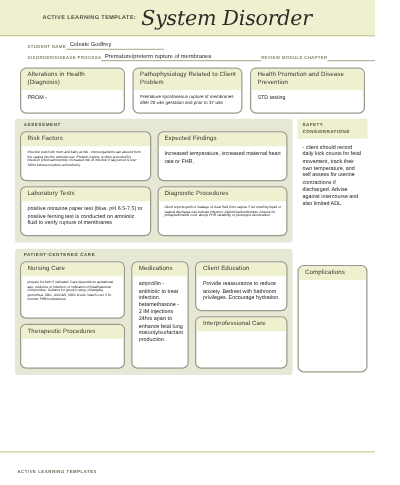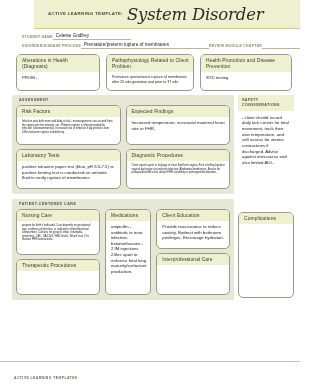--- a/index.html
+++ b/index.html
@@ -13,22 +13,21 @@
     position: relative;
   }
 
   
   .banner {
     height: 29px;
     background: #eef0cf;
     border-bottom: 1px solid #c9cd9a;
     display: flex;
     align-items: center;
-    padding-left: 14px;
-    margin-left: 34px;
+    padding-left: 34px;
   }
   .banner-kicker {
     font-size: 4.4px;
     letter-spacing: 0.35px;
     color: #4a4a3c;
     font-weight: bold;
     text-transform: uppercase;
     margin-right: 4px;
     padding-bottom: 1px;
   }

